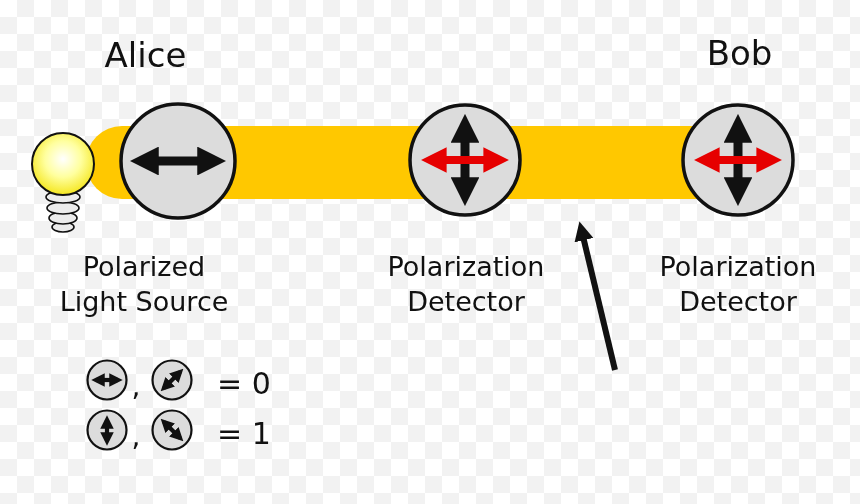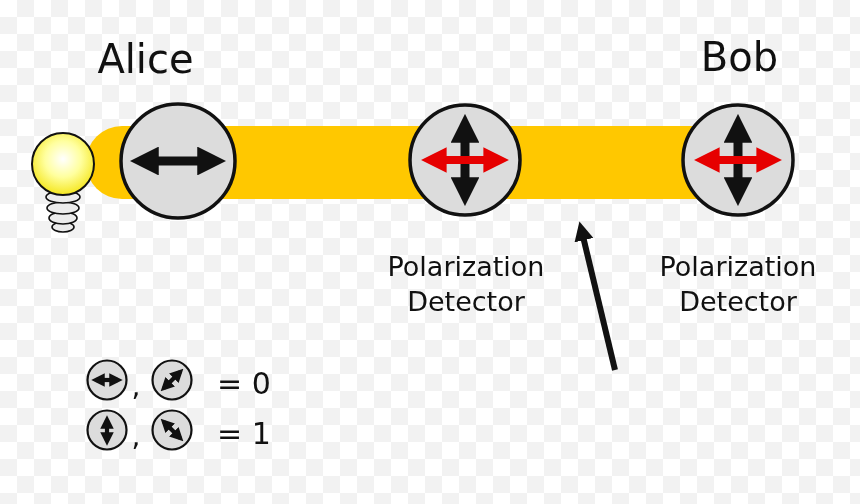--- a/index.html
+++ b/index.html
@@ -11,21 +11,21 @@
       linear-gradient(-45deg,#f2f2f2 25%,transparent 25%),
       linear-gradient(45deg,transparent 75%,#f2f2f2 75%),
       linear-gradient(-45deg,transparent 75%,#f2f2f2 75%);
     background-size:34px 34px;
     background-position:0 0,0 17px,17px -17px,-17px 0;
     font-family:"DejaVu Sans", sans-serif;
     color:#111;
   }
   svg.layer{position:absolute;left:0;top:0;}
   .txt{position:absolute;text-align:center;white-space:pre-line;line-height:1.28;}
-  .name{font-size:40px;}
+  .name{font-size:34px;}
   .caption{font-size:27px;}
   .legend-sym{font-size:28px;}
   .annotation{font-size:35px;font-weight:bold;line-height:1.22;}
 </style>
 </head>
 <body>
 
 <div class="stage">
 
   <svg class="layer" width="860" height="504" viewBox="0 0 860 504">
@@ -83,20 +83,22 @@
       <line x1="107" y1="420" x2="107" y2="441" stroke="#111" stroke-width="4.2" marker-start="url(#mb)" marker-end="url(#mb)"></line>
 
       <circle cx="172" cy="430" r="19.5" stroke="#111" stroke-width="2.2" fill="#DCDCDC"></circle>
       <line x1="164" y1="422" x2="180" y2="438" stroke="#111" stroke-width="4.2" marker-start="url(#mb)" marker-end="url(#mb)"></line>
     </g>
   </svg>
 
   <div class="txt name" style="left:88px;top:34px;width:115px;">Alice</div>
   <div class="txt name" style="left:692px;top:32px;width:95px;">Bob</div>
 
+  <div class="txt caption" style="left:38px;top:250px;width:212px;">Polarized
+Light Source</div>
   <div class="txt caption" style="left:360px;top:250px;width:212px;">Polarization
 Detector</div>
   <div class="txt caption" style="left:632px;top:250px;width:212px;">Polarization
 Detector</div>
 
   <div class="txt legend-sym" style="left:129px;top:369px;width:14px;">,</div>
   <div class="txt legend-sym" style="left:204px;top:365px;width:80px;font-size:30px;">= 0</div>
   <div class="txt legend-sym" style="left:129px;top:419px;width:14px;">,</div>
   <div class="txt legend-sym" style="left:204px;top:415px;width:80px;font-size:30px;">= 1</div>
 

